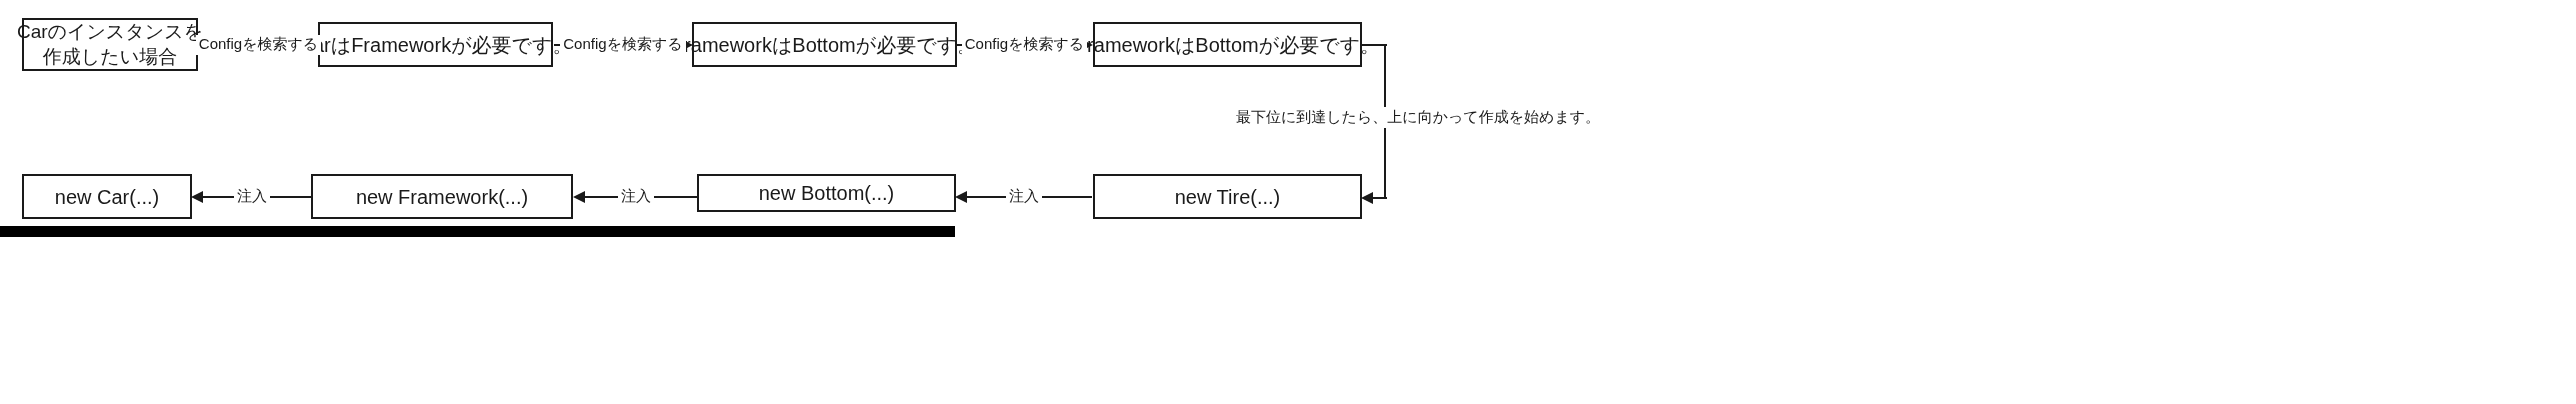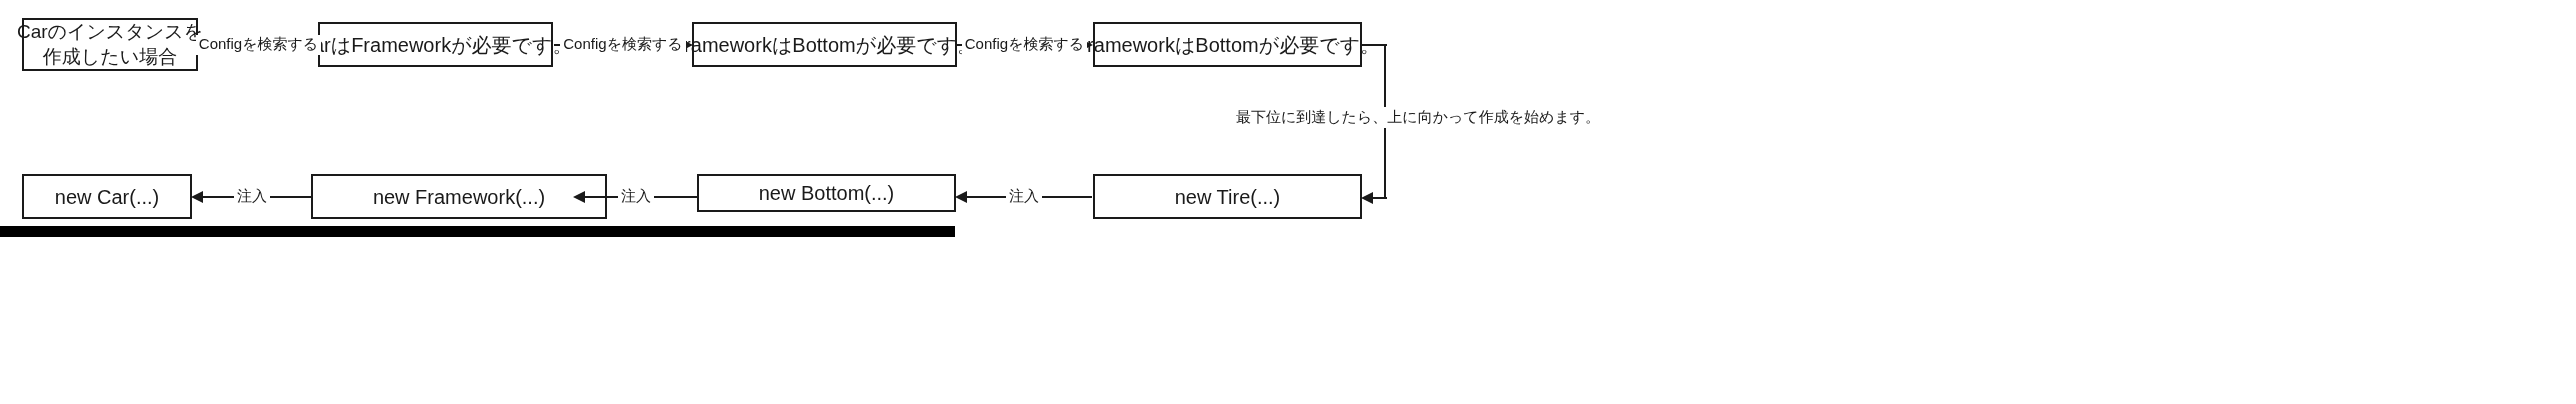--- a/index.html
+++ b/index.html
@@ -119,21 +119,21 @@
   <div class="box" style="left:22px; top:174px; width:170px; height:45px;">
     <span>new Car(...)</span>
   </div>
 
   <div class="connector arrow-left" style="left:192px; top:187px; width:120px;">
     <div class="line"></div>
     <span class="label">注入</span>
     <div class="ah-left"></div>
   </div>
 
-  <div class="box" style="left:311px; top:174px; width:296px; height:45px;">
+  <div class="box" style="left:311px; top:174px; width:262px; height:45px;">
     <span>new Framework(...)</span>
   </div>
 
   <div class="connector arrow-left" style="left:574px; top:187px; width:124px;">
     <div class="line"></div>
     <span class="label">注入</span>
     <div class="ah-left"></div>
   </div>
 
   <div class="box" style="left:697px; top:174px; width:259px; height:38px;">

